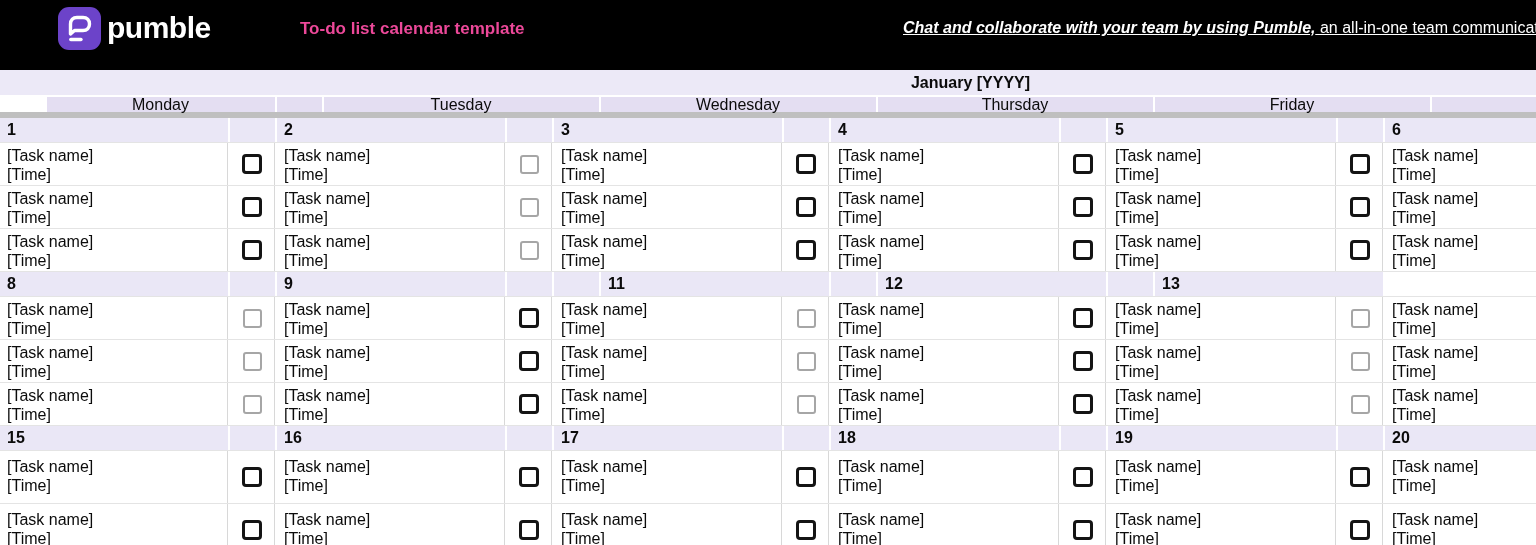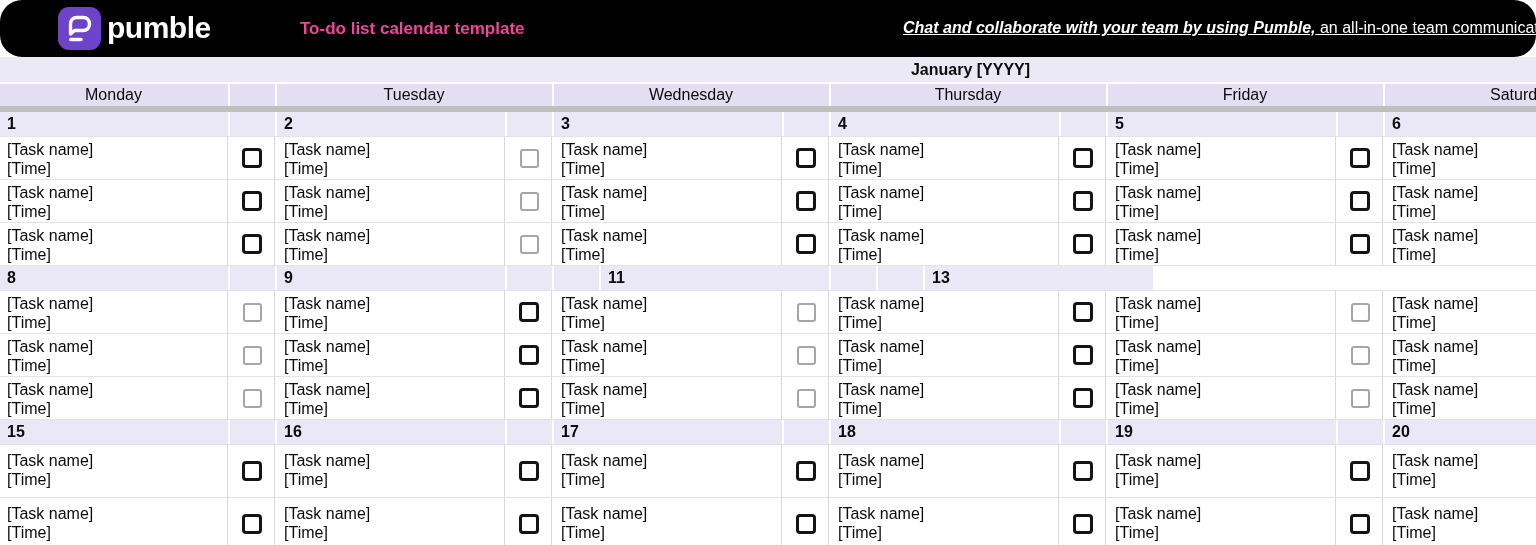--- a/index.html
+++ b/index.html
@@ -12,36 +12,36 @@
     --cell-border:#D8D8D8;
     --row-border:#E4E4E4;
     --cb-black:#141414;
     --cb-gray:#A6A6A6;
     --ink:#0B0B0B;
   }
   *{box-sizing:border-box;margin:0;padding:0;}
   html,body{width:1536px;height:545px;overflow:hidden;background:#fff;
     font-family:"Liberation Sans",sans-serif;color:var(--ink);}
   
-  .topbar{position:relative;width:1536px;height:57px;background:var(--topbar-bg);border-radius:22px;}
+  .topbar{position:relative;width:1536px;height:70px;background:var(--topbar-bg);}
   .logo-tile{position:absolute;left:58px;top:7px;width:43px;height:43px;
     border-radius:11px;background:var(--brand-purple);}
   .brand{position:absolute;left:107px;top:11px;font-size:30px;font-weight:700;
     color:#fff;letter-spacing:-.5px;}
   .doc-title{position:absolute;left:300px;top:19px;font-size:17px;font-weight:700;color:#ec4899;}
   .promo-link{position:absolute;left:903px;top:19px;font-size:16px;color:#fff;
     white-space:nowrap;text-decoration:underline;cursor:pointer;}
   .promo-link b{font-weight:700;font-style:italic;}
   
   .sheet{width:1536px;background:#fff;}
   .month-row{width:1941px;height:27px;background:var(--month-bg);
     border-bottom:2px solid #fff;display:flex;align-items:center;justify-content:center;
     font-size:16px;font-weight:700;}
   .row{display:flex;background:#fff;border-bottom:1px solid var(--row-border);}
-  .hdr-row{height:22px;border-bottom:none;}
+  .hdr-row{height:15px;border-bottom:none;padding-left:47px;}
   .freeze-divider{width:1941px;height:6px;background:var(--divider);}
   .date-row{height:25px;}
   .task-row{height:43px;}
   .task-row.tall{height:53px;}
   .ct{flex:0 0 228px;border-right:1px solid var(--cell-border);margin-right:2px;}
   .cc{flex:0 0 45px;border-right:1px solid var(--cell-border);margin-right:2px;
     display:flex;align-items:center;justify-content:center;}
   .cm{flex:0 0 275px;border-right:1px solid var(--cell-border);margin-right:2px;text-align:center;}
   .hdr-row .ct,.hdr-row .cc,.hdr-row .cm{background:var(--dayhdr-bg);
     border-right-color:transparent;display:flex;align-items:center;justify-content:center;
@@ -221,20 +221,21 @@
         </div>
       </div>
       <div class="row date-row">
         <div class="ct">8</div>
         <div class="cc"></div>
         <div class="ct">9</div>
         <div class="cc"></div>
         <div class="cc"></div>
         <div class="ct">11</div>
         <div class="cc"></div>
+        <div class="ct">12</div>
         <div class="cc"></div>
         <div class="ct">13</div>
       </div>
       <div class="row task-row">
         <div class="ct">
           <div class="">[Task name]</div>
           <div class="">[Time]</div>
         </div>
         <div class="cc">
           <div class="cb gray"></div>

